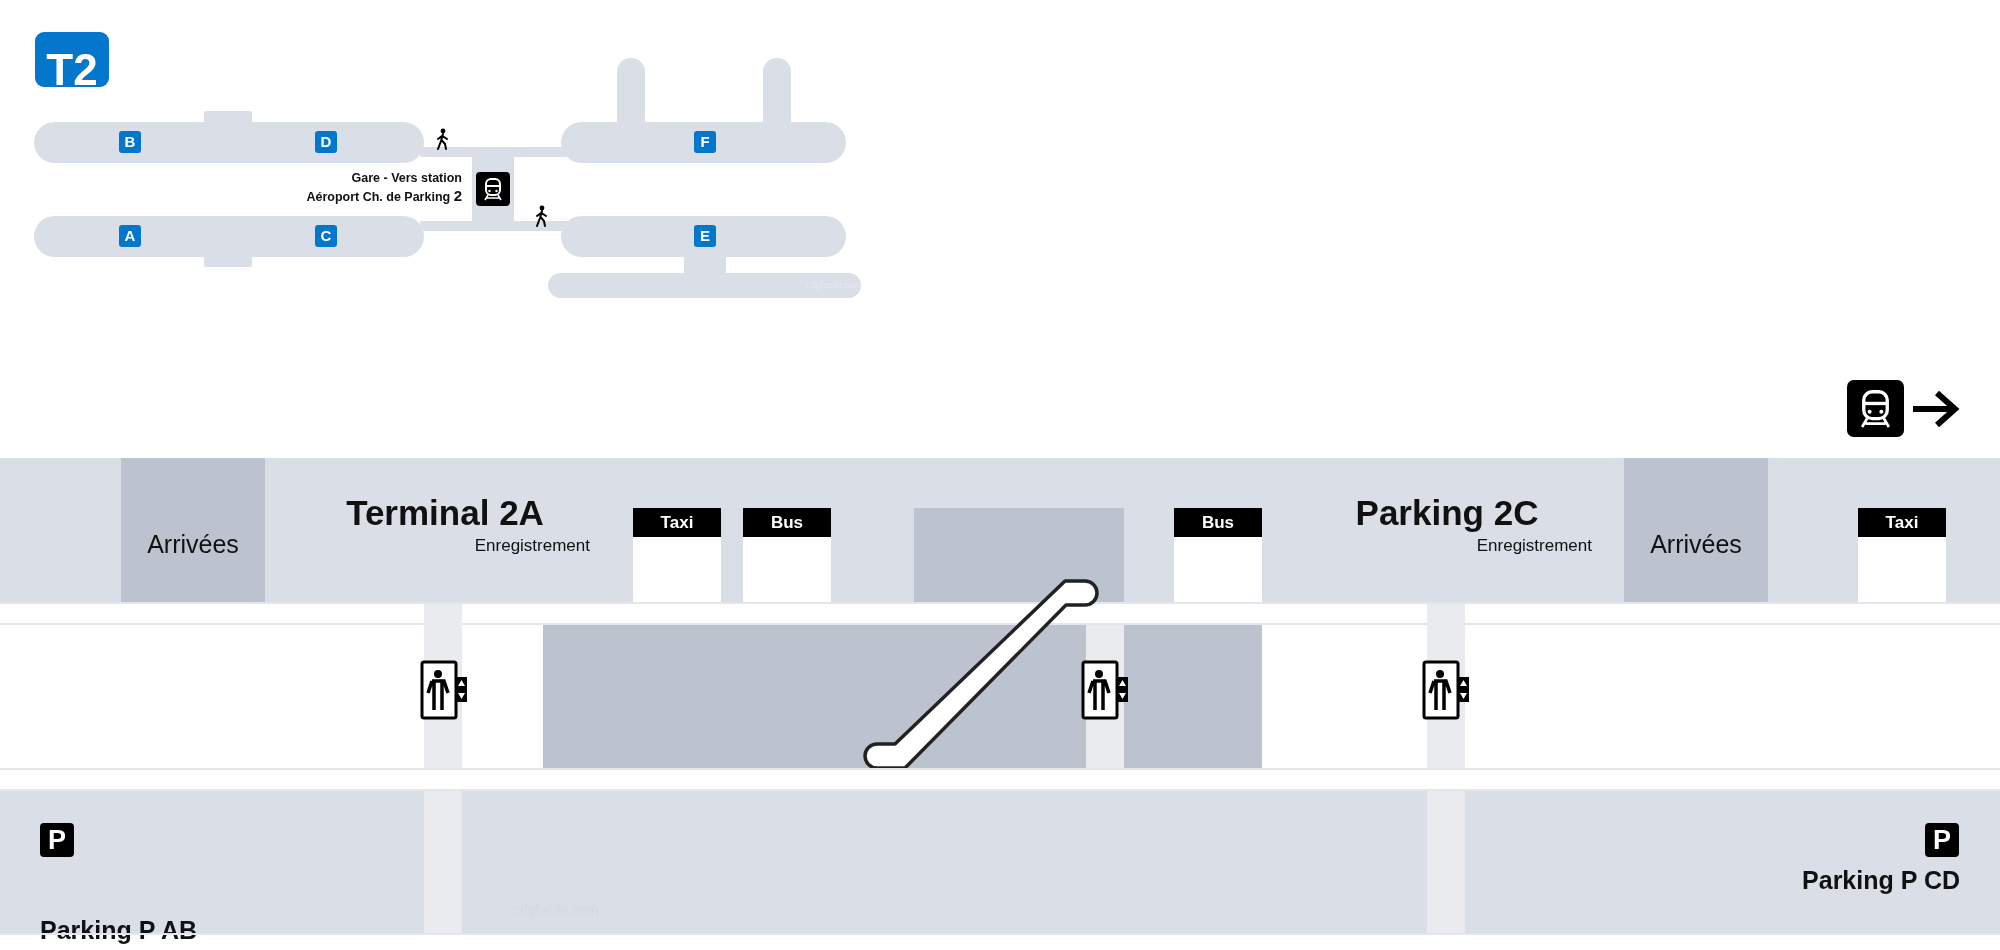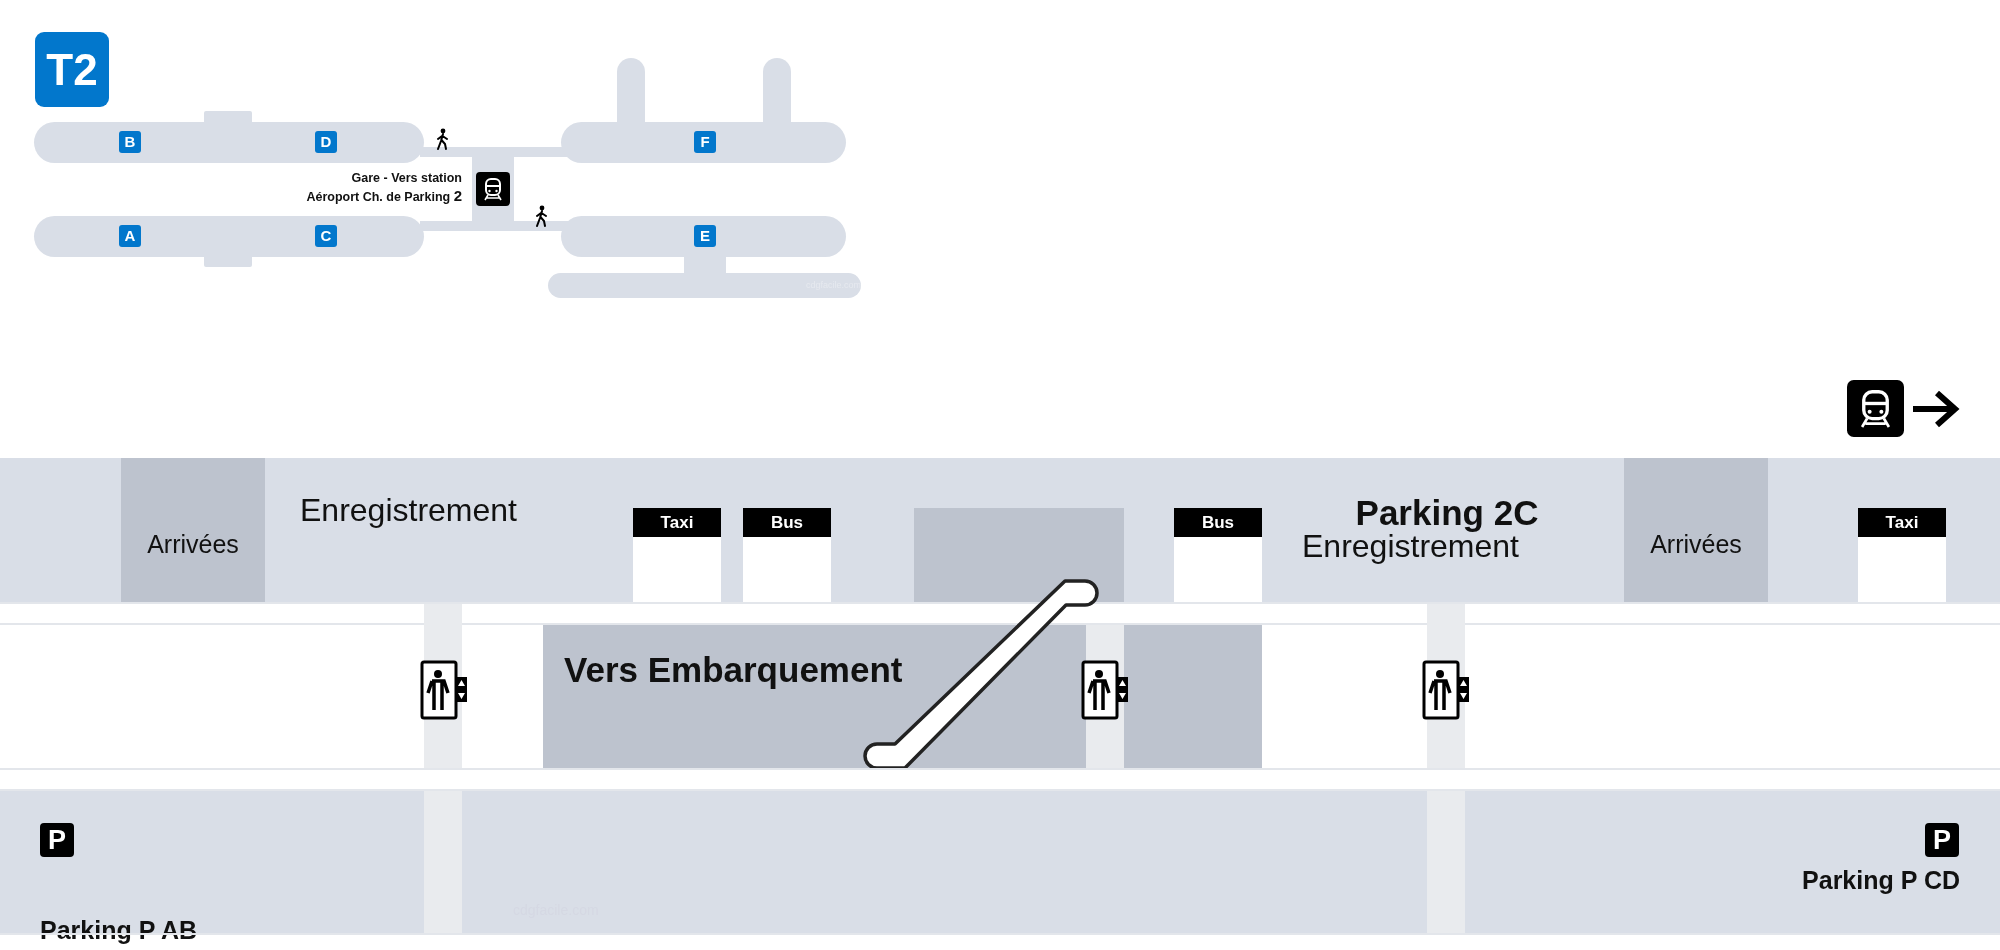--- a/index.html
+++ b/index.html
@@ -6,30 +6,30 @@
   body{width:2000px;height:950px;position:relative;overflow:hidden;font-family:"Liberation Sans","DejaVu Sans",sans-serif;color:#111;}
   .abs{position:absolute;}
   .pale{background:#d9dee7;}
   .mid{background:#bdc3ce;}
   .shaft{background:#e9ebee;}
   .gate{position:absolute;width:22px;height:22px;background:#0277cc;color:#fff;border-radius:3px;font-weight:bold;font-size:15px;line-height:22px;text-align:center;}
   .pill{position:absolute;background:#d9dee7;border-radius:22px;}
   .sign{position:absolute;background:#fff;}
   .sign .hd{background:#000;color:#fff;font-weight:bold;font-size:17px;text-align:center;height:29px;line-height:29px;}
   .title{font-weight:bold;font-size:35px;text-align:center;line-height:36px;}
-  .sub{font-size:32px;text-align:left;line-height:30px;}
+  .sub{font-size:17px;text-align:right;line-height:30px;}
   .arr{font-size:25px;text-align:center;}
   .pbox{position:absolute;width:34px;height:34px;background:#000;border-radius:4px;color:#fff;font-weight:bold;font-size:27px;line-height:34px;text-align:center;}
   .ptext{position:absolute;font-weight:bold;font-size:25px;}
   .hline{position:absolute;left:0;width:2000px;height:2px;background:#e3e6eb;}
 </style>
 </head>
 <body>
 
-<div class="abs" style="left:35px;top:32px;width:74px;height:75px;background:#0277cc;border-radius:9px;color:#fff;font-weight:bold;font-size:44px;line-height:75px;text-align:center;">T2</div>
+<div class="abs" style="left:35px;top:32px;width:74px;height:55px;background:#0277cc;border-radius:9px;color:#fff;font-weight:bold;font-size:44px;line-height:75px;text-align:center;">T2</div>
 
 <div>
 
   <div class="abs pale" style="left:204px;top:111px;width:48px;height:16px;border-radius:2px;"></div>
   <div class="pill" style="left:34px;top:122px;width:390px;height:41px;"></div>
 
   <div class="pill" style="left:34px;top:216px;width:390px;height:41px;"></div>
   <div class="abs pale" style="left:204px;top:250px;width:48px;height:17px;border-radius:2px;"></div>
 
   <div class="abs pale" style="left:420px;top:147px;width:150px;height:10px;"></div>
@@ -84,20 +84,21 @@
 </svg>
 <svg class="abs" style="left:1911px;top:389px;" width="50" height="40" viewBox="0 0 50 40">
   <path d="M2 20 H42 M26 4 L44 20 L26 36" stroke="#000" stroke-width="6" fill="none"></path>
 </svg>
 
 <div class="abs pale" style="left:0;top:458px;width:2000px;height:144px;"></div>
 <div class="abs mid" style="left:121px;top:458px;width:144px;height:144px;">
   <div class="arr" style="padding-top:72px;">Arrivées</div>
 </div>
 <div class="abs" style="left:300px;top:495px;width:290px;">
+  <div class="title">Terminal 2A</div>
   <div class="sub">Enregistrement</div>
 </div>
 <div class="sign" style="left:633px;top:508px;width:88px;height:94px;">
     <div class="hd">Taxi</div>
   </div>
 <div class="sign" style="left:743px;top:508px;width:88px;height:94px;">
     <div class="hd">Bus</div>
   </div>
 <div class="abs mid" style="left:914px;top:508px;width:210px;height:94px;"></div>
 <div class="sign" style="left:1174px;top:508px;width:88px;height:94px;">
@@ -117,21 +118,20 @@
 <div class="hline" style="top:602px;"></div>
 <div class="hline" style="top:623px;"></div>
 
 <div class="abs shaft" style="left:424px;top:604px;width:38px;height:165px;"></div>
 <div class="abs shaft" style="left:1427px;top:604px;width:38px;height:165px;"></div>
 <div class="abs mid" style="left:543px;top:625px;width:543px;height:144px;"></div>
 <div class="abs shaft" style="left:1086px;top:625px;width:38px;height:144px;"></div>
 <div class="abs mid" style="left:1124px;top:625px;width:138px;height:144px;"></div>
 
 <div class="abs" style="left:564px;top:650px;">
-  <div style="font-weight:bold;font-size:35px;line-height:40px;">Vers Embarquement</div>
 </div>
 
 <svg class="abs" style="left:855px;top:575px;" width="250" height="200" viewBox="0 0 250 200">
   <path d="M210 6 H230 A12 12 0 0 1 230 30 H211 L50 193 H22 A12 12 0 0 1 22 169 H40 Z" fill="#fff" stroke="#222" stroke-width="3.5" stroke-linejoin="round"></path>
 </svg>
 
 <svg class="abs" style="left:420px;top:660px;" width="53" height="60" viewBox="0 0 53 60">
   <rect x="2" y="2" width="34" height="56" rx="2" fill="#fff" stroke="#000" stroke-width="3"></rect>
   <rect x="36" y="17" width="11" height="25" fill="#000"></rect>
   <path d="M41.5 20 L45 26 H38 Z M41.5 39 L45 33 H38 Z" fill="#fff"></path>

